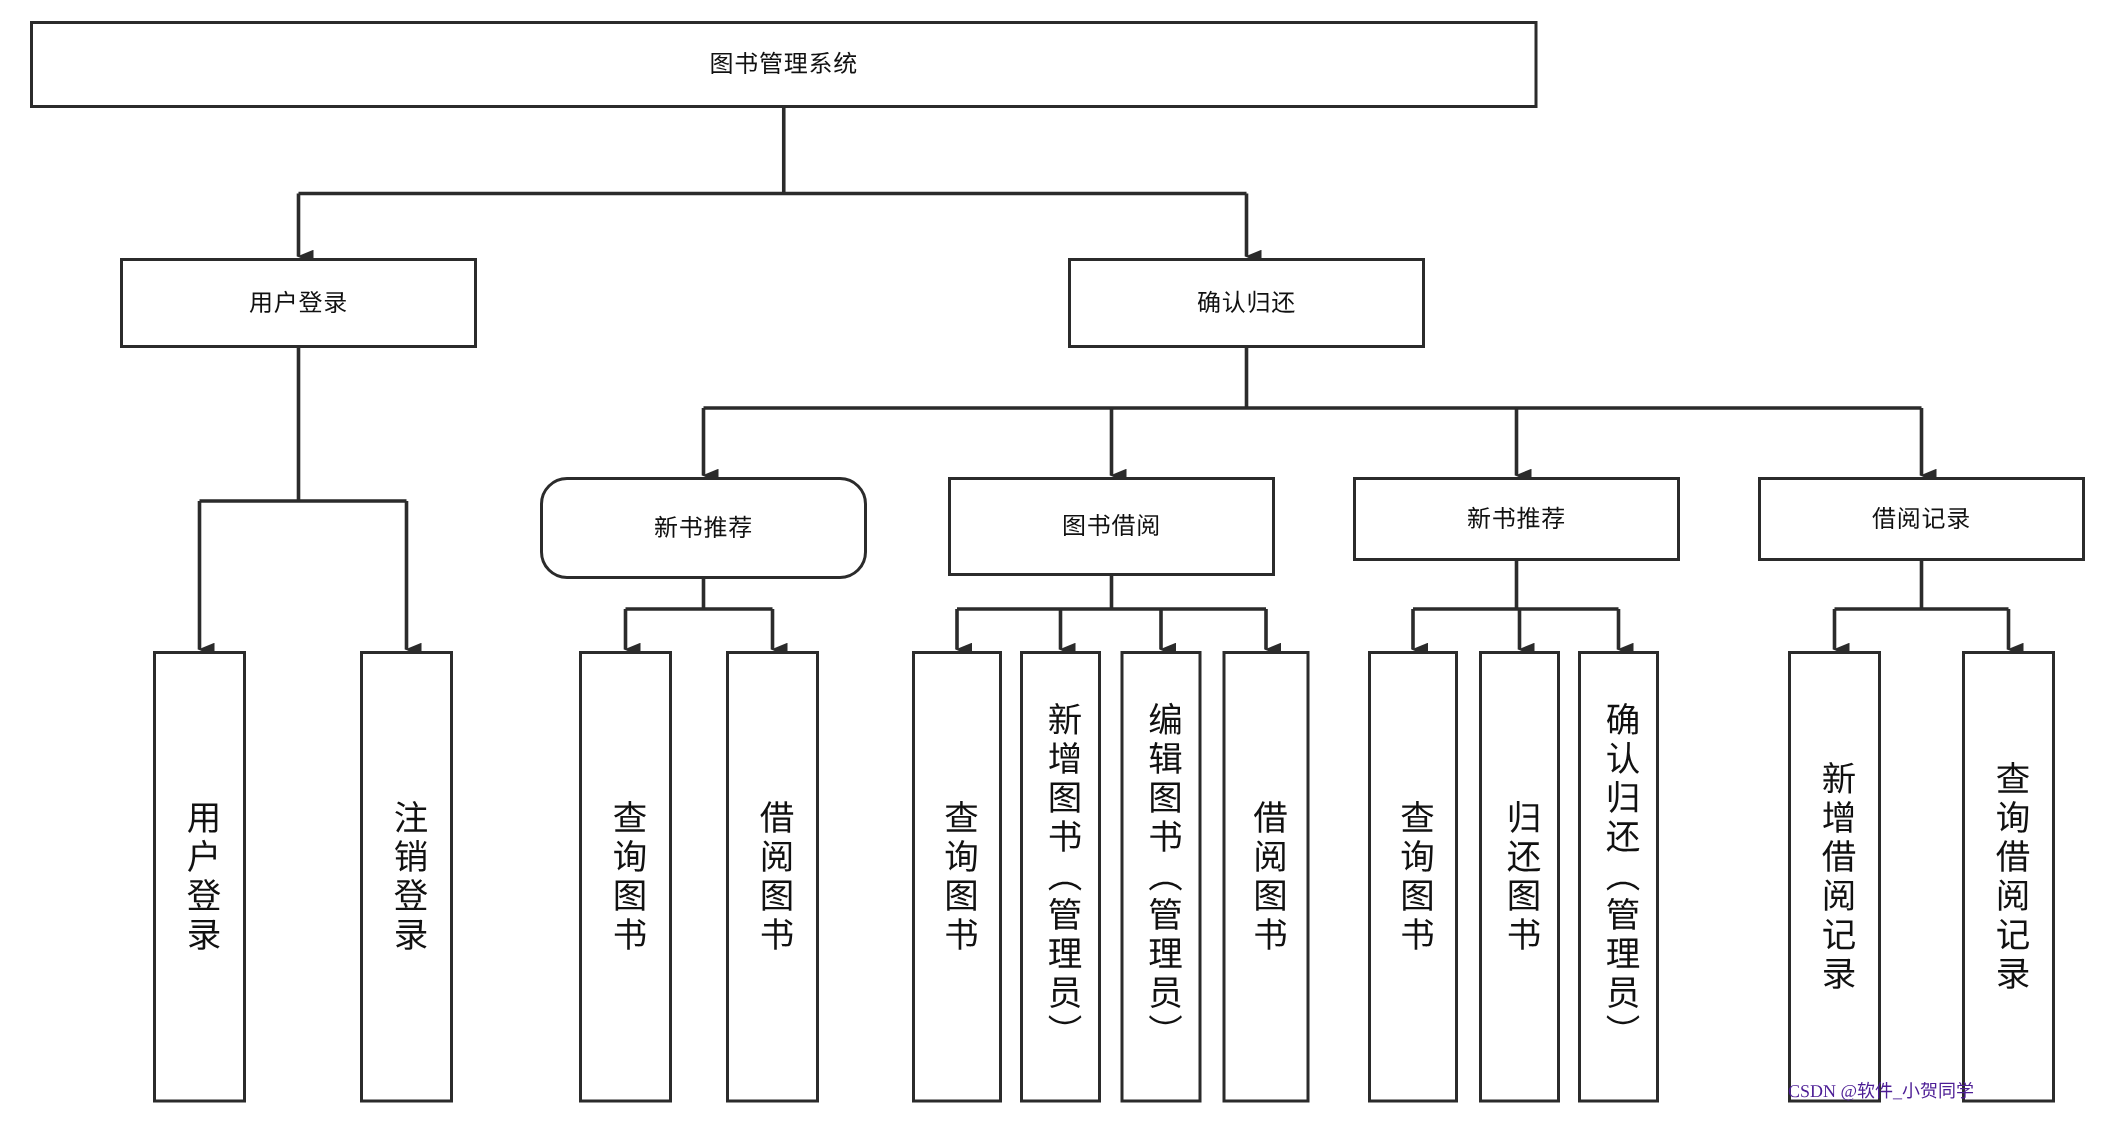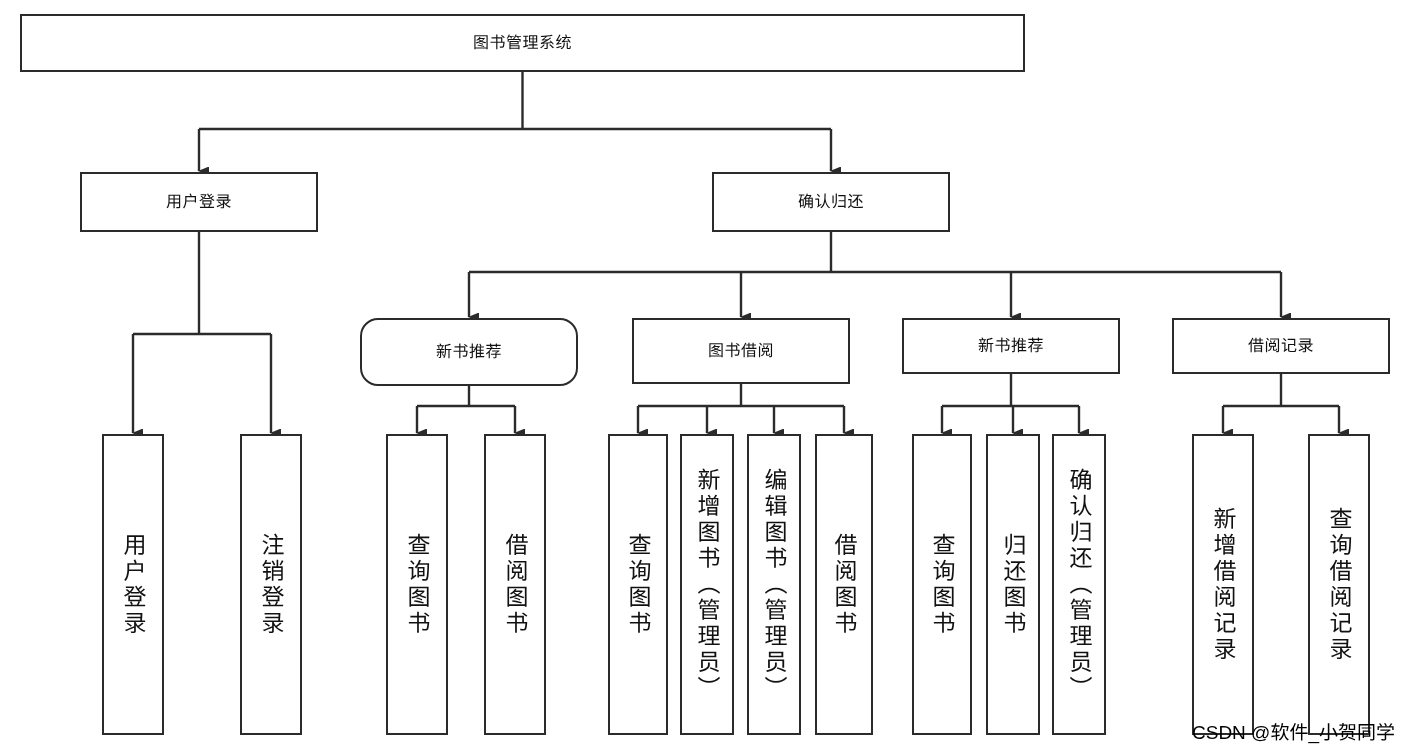--- a/index.html
+++ b/index.html
@@ -53,25 +53,25 @@
   }
   .node.vert .node-label {
     writing-mode: vertical-rl;
     text-orientation: upright;
     font-size: 23px;
     letter-spacing: 3px;
     line-height: 1.05;
   }
   .watermark {
     position: absolute;
-    color: #000000;
-    font-size: 19px;
+    color: #4c1d95;
+    font-size: 12px;
     white-space: nowrap;
     z-index: 5;
-    font-family: Liberation Sans, sans-serif;
+    font-family: Liberation Serif, serif;
   }
 </style>
 </head>
 <body>
 
 <div id="canvas">
   <svg id="edges" viewBox="0 0 1405 747" xmlns="http://www.w3.org/2000/svg">
     <defs>
       <marker id="arrowhead" markerWidth="9" markerHeight="11" refX="4.5" refY="10" orient="auto" markerUnits="userSpaceOnUse">
         <polygon points="0,0 9,0 4.5,11" fill="#2b2b2b"></polygon>

